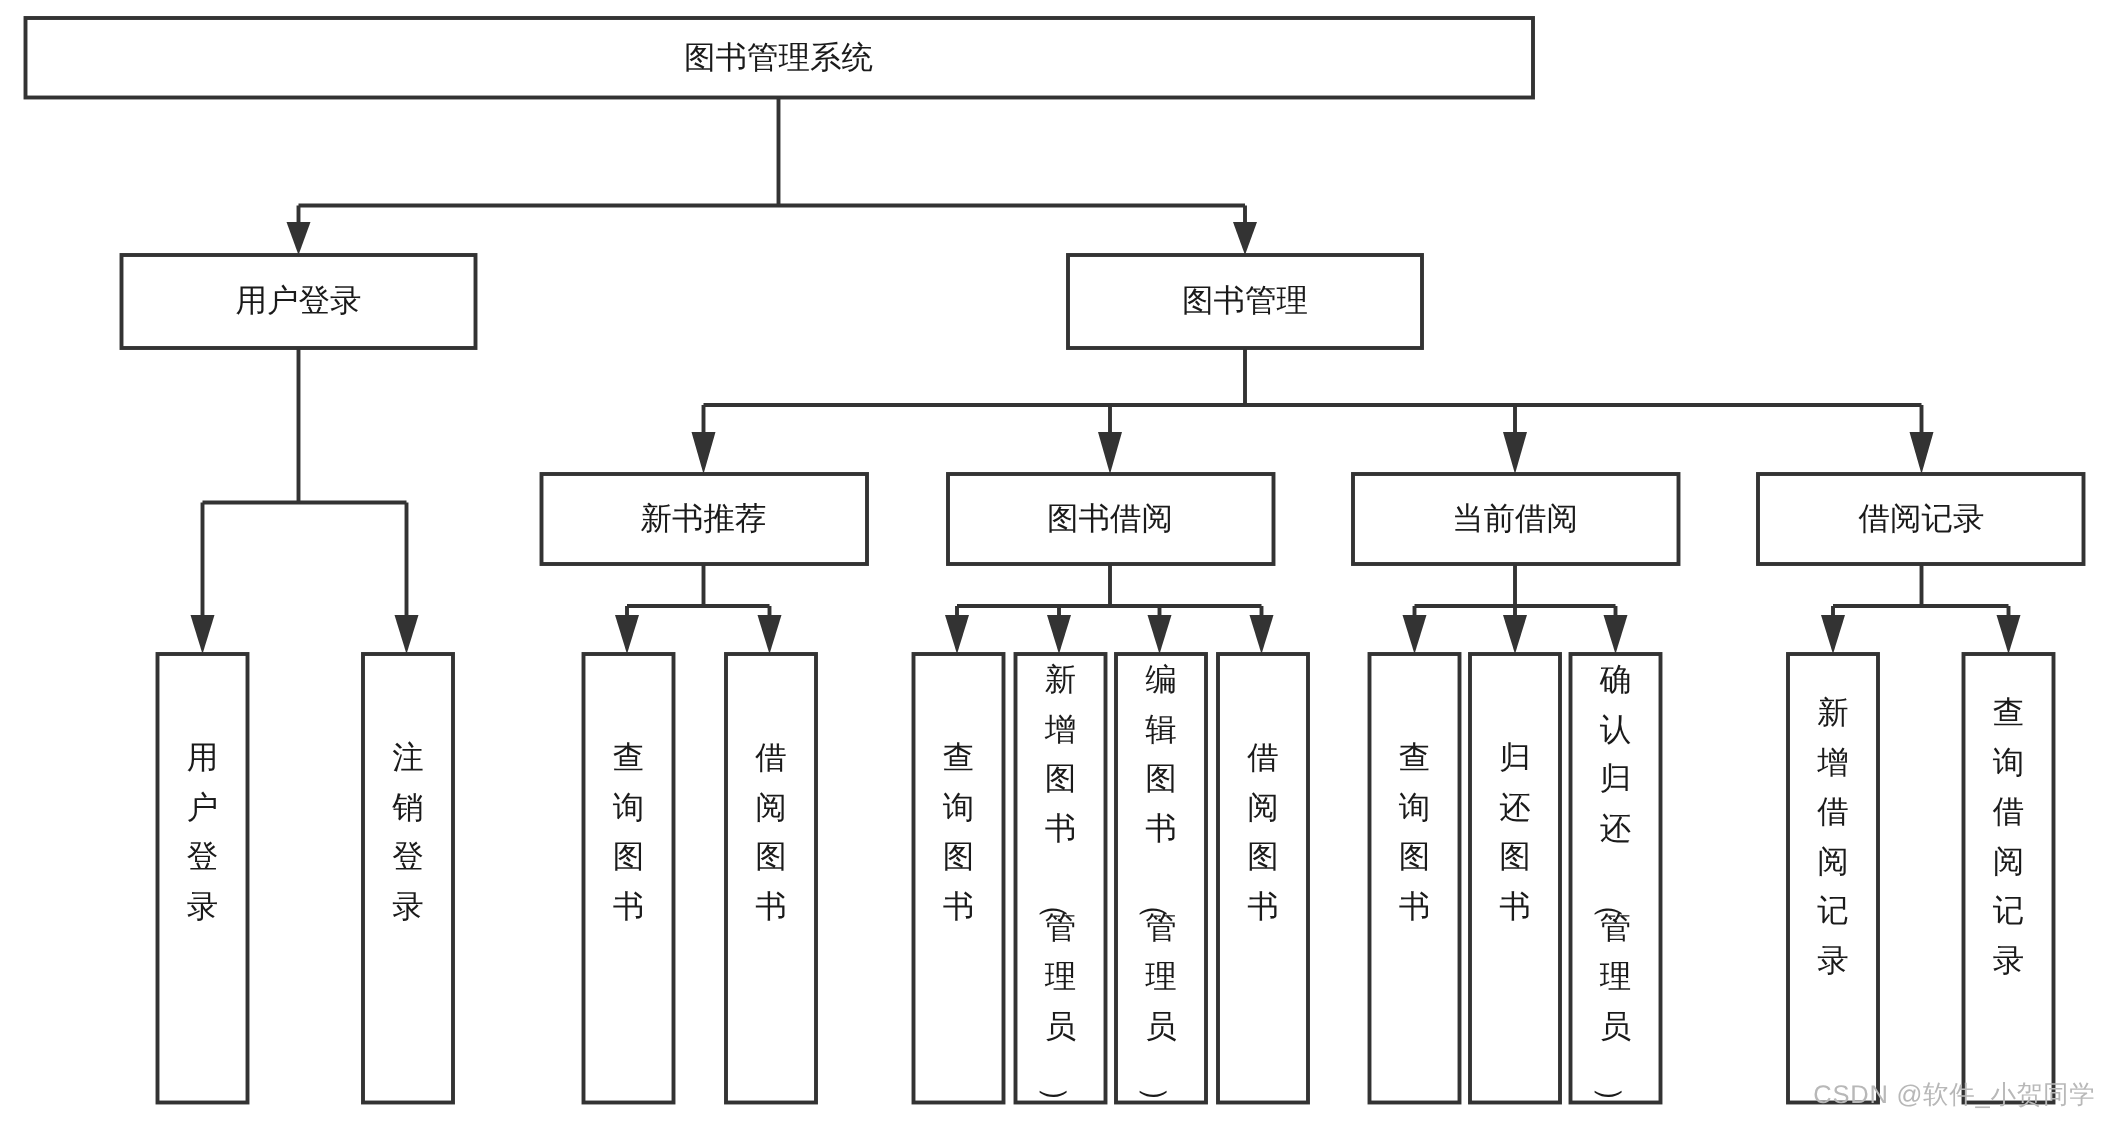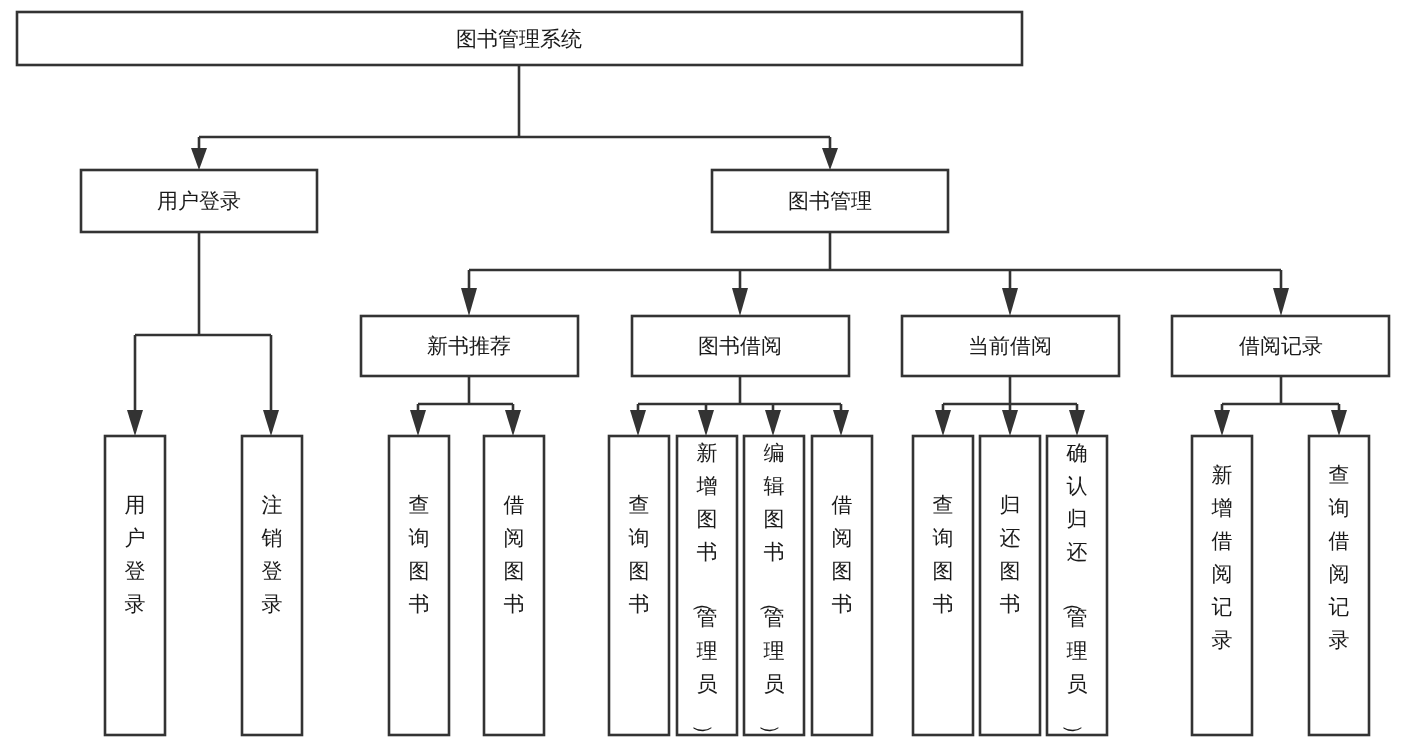--- a/index.html
+++ b/index.html
@@ -232,13 +232,14 @@
       <text class="node-label-v" x="1222" y="482" text-anchor="middle"><tspan x="1222" y="482">新</tspan><tspan x="1222" y="515">增</tspan><tspan x="1222" y="548">借</tspan><tspan x="1222" y="581">阅</tspan><tspan x="1222" y="614">记</tspan><tspan x="1222" y="647">录</tspan></text>
     </g>
 
     <g>
       <rect class="node-rect" x="1309" y="436" width="60" height="299"></rect>
       <text class="node-label-v" x="1339" y="482" text-anchor="middle"><tspan x="1339" y="482">查</tspan><tspan x="1339" y="515">询</tspan><tspan x="1339" y="548">借</tspan><tspan x="1339" y="581">阅</tspan><tspan x="1339" y="614">记</tspan><tspan x="1339" y="647">录</tspan></text>
     </g>
 
   </svg>
 
+  <div class="watermark">CSDN @软件_小贺同学</div>
 </div>
 
 </body></html>

